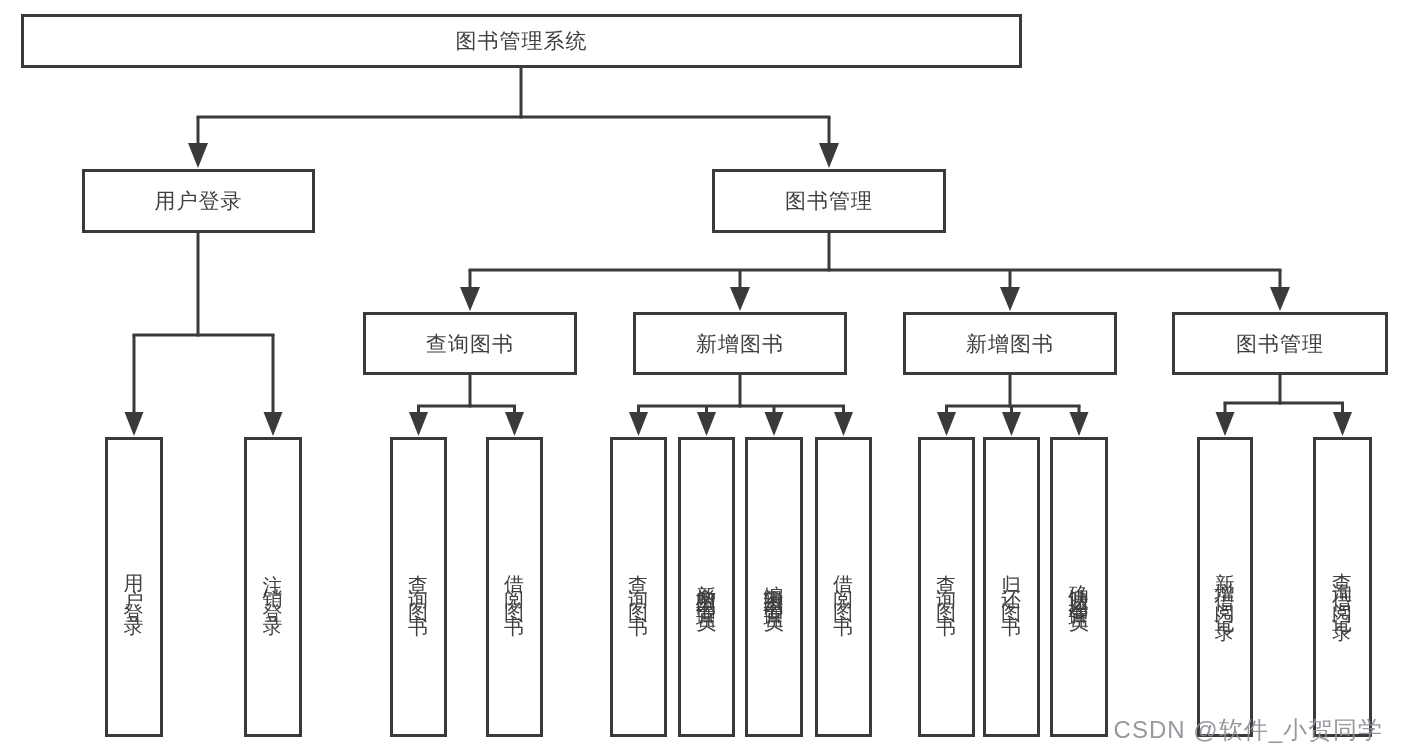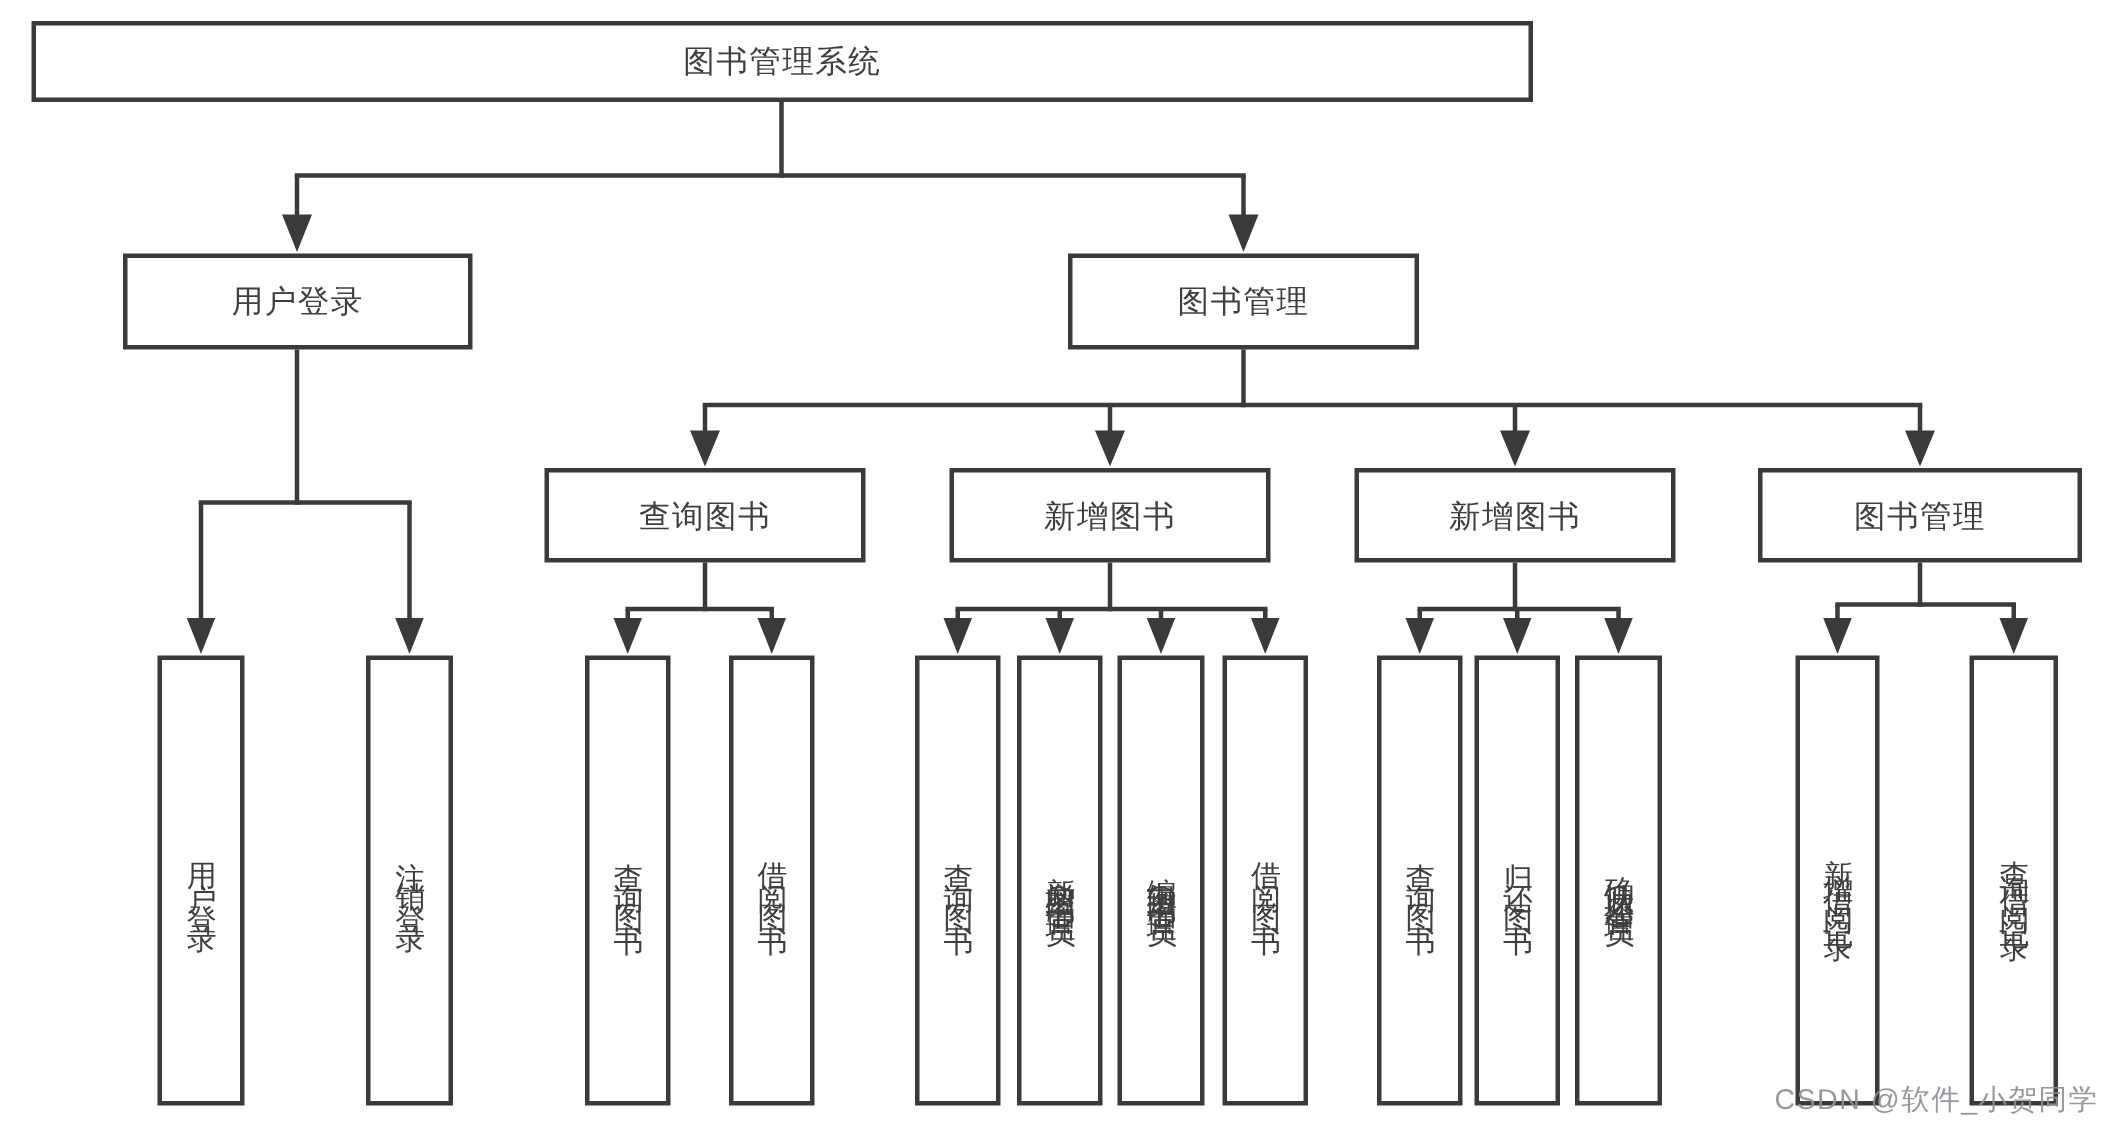--- a/index.html
+++ b/index.html
@@ -15,22 +15,22 @@
   }
   .leaf{border-width:3px;}
   .vtext{
     writing-mode:vertical-rl;text-orientation:mixed;
     font-size:20px;line-height:1;white-space:nowrap;
   }
   .v4{letter-spacing:14px;}
   .v6{letter-spacing:10px;}
   .v10{letter-spacing:4px;}
   .watermark{
-    position:absolute;right:6px;bottom:1px;z-index:3;
-    font-size:19px;color:rgba(140,144,150,0.92);letter-spacing:1px;
+    position:absolute;right:22px;bottom:1px;z-index:3;
+    font-size:24px;color:rgba(140,144,150,0.92);letter-spacing:1px;
   }
 </style>
 </head>
 <body>
 
 <div class="canvas">
 
   <svg class="connectors" width="1405" height="747" viewBox="0 0 1405 747">
     <g stroke="#3a3a3a" stroke-width="3" fill="none">
 

